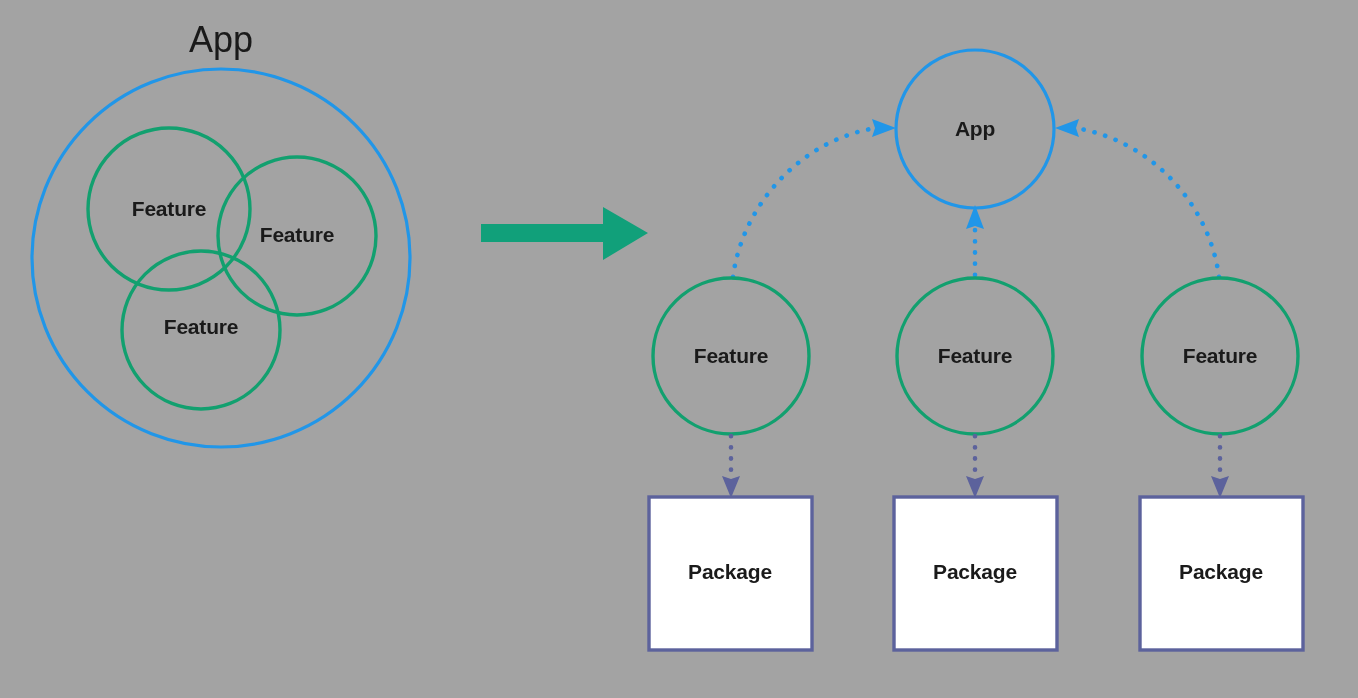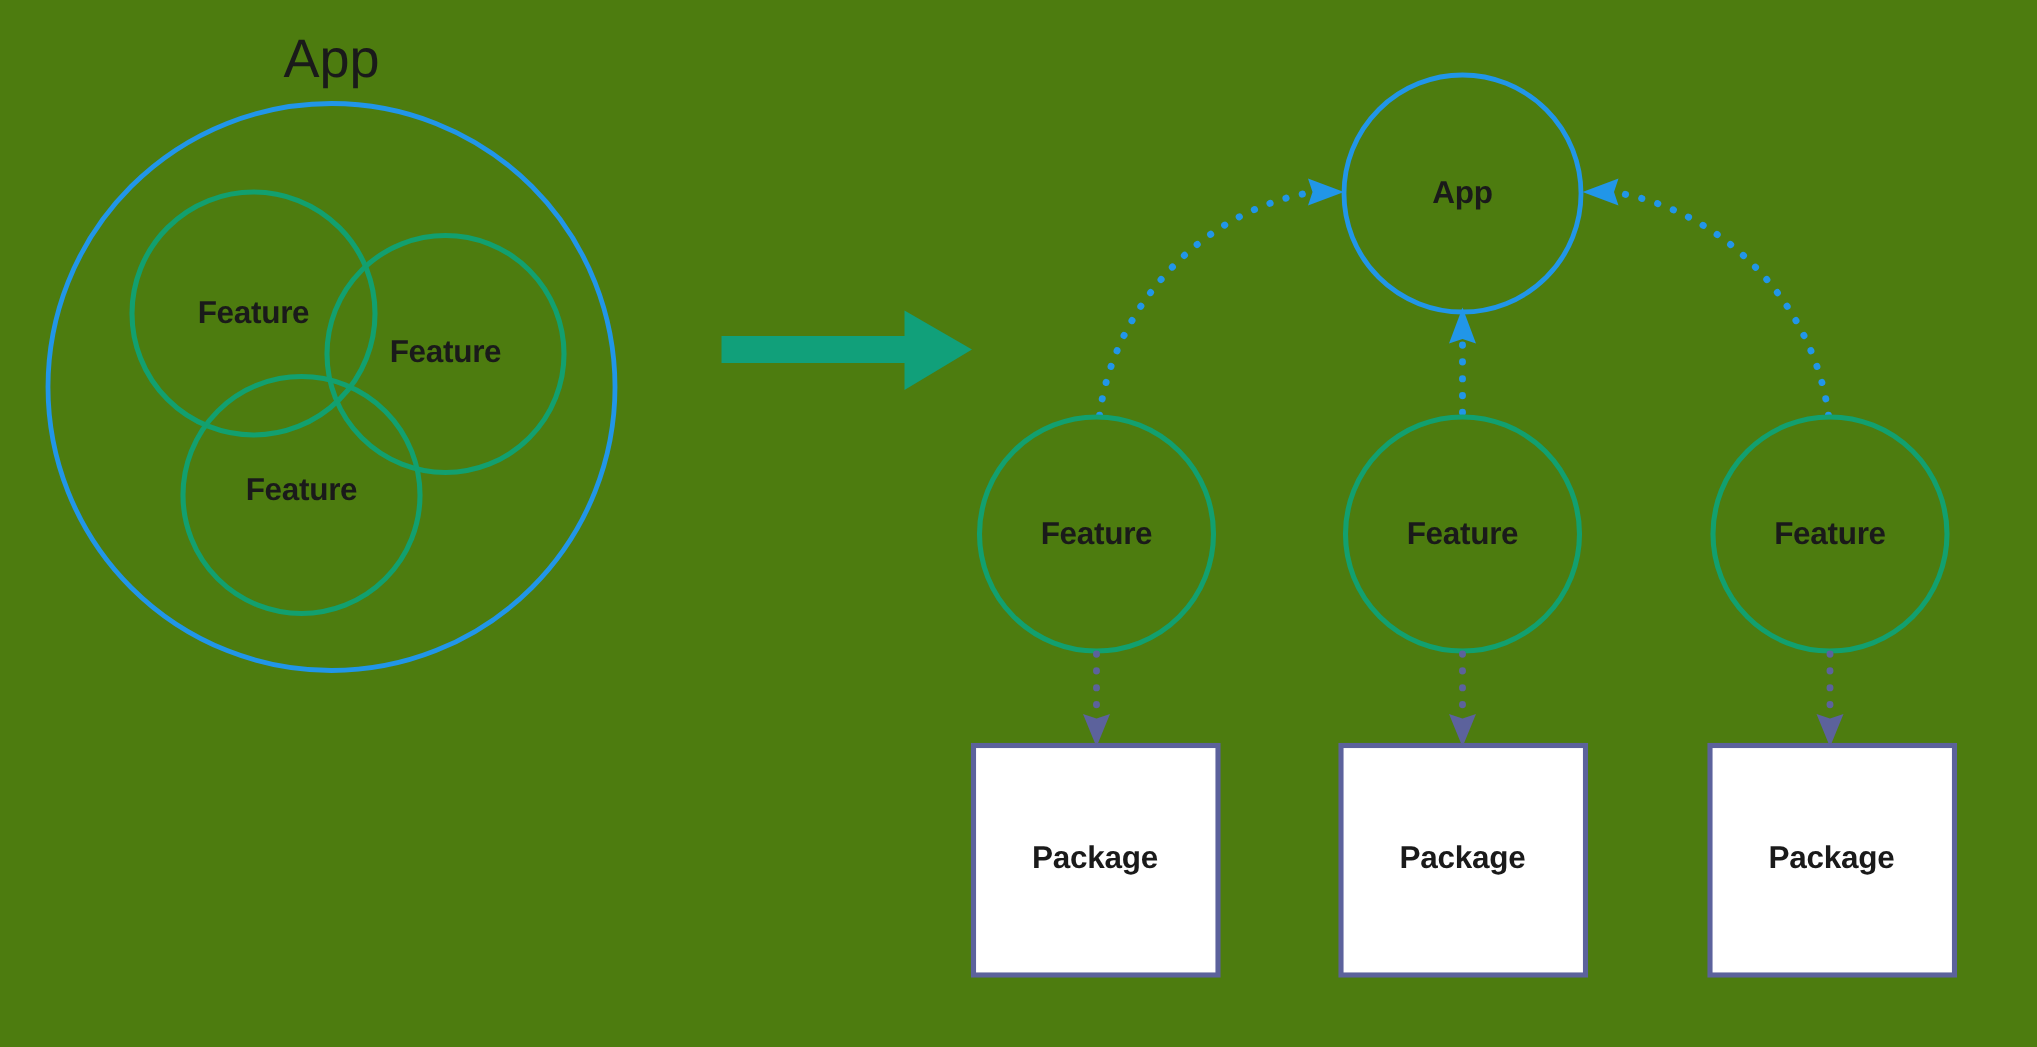--- a/index.html
+++ b/index.html
@@ -10,21 +10,21 @@
   body {
     width: 1358px;
     height: 698px;
     font-family: "Liberation Sans", sans-serif;
     overflow: hidden;
   }
   #diagram-root {
     position: relative;
     width: 1358px;
     height: 698px;
-    background: #4d7c0f;
+    background: #a3a3a3;
   }
   svg.diagram {
     display: block;
     width: 1358px;
     height: 698px;
   }
   .node-label {
     font-family: "Liberation Sans", sans-serif;
     font-weight: bold;
     font-size: 21px;

